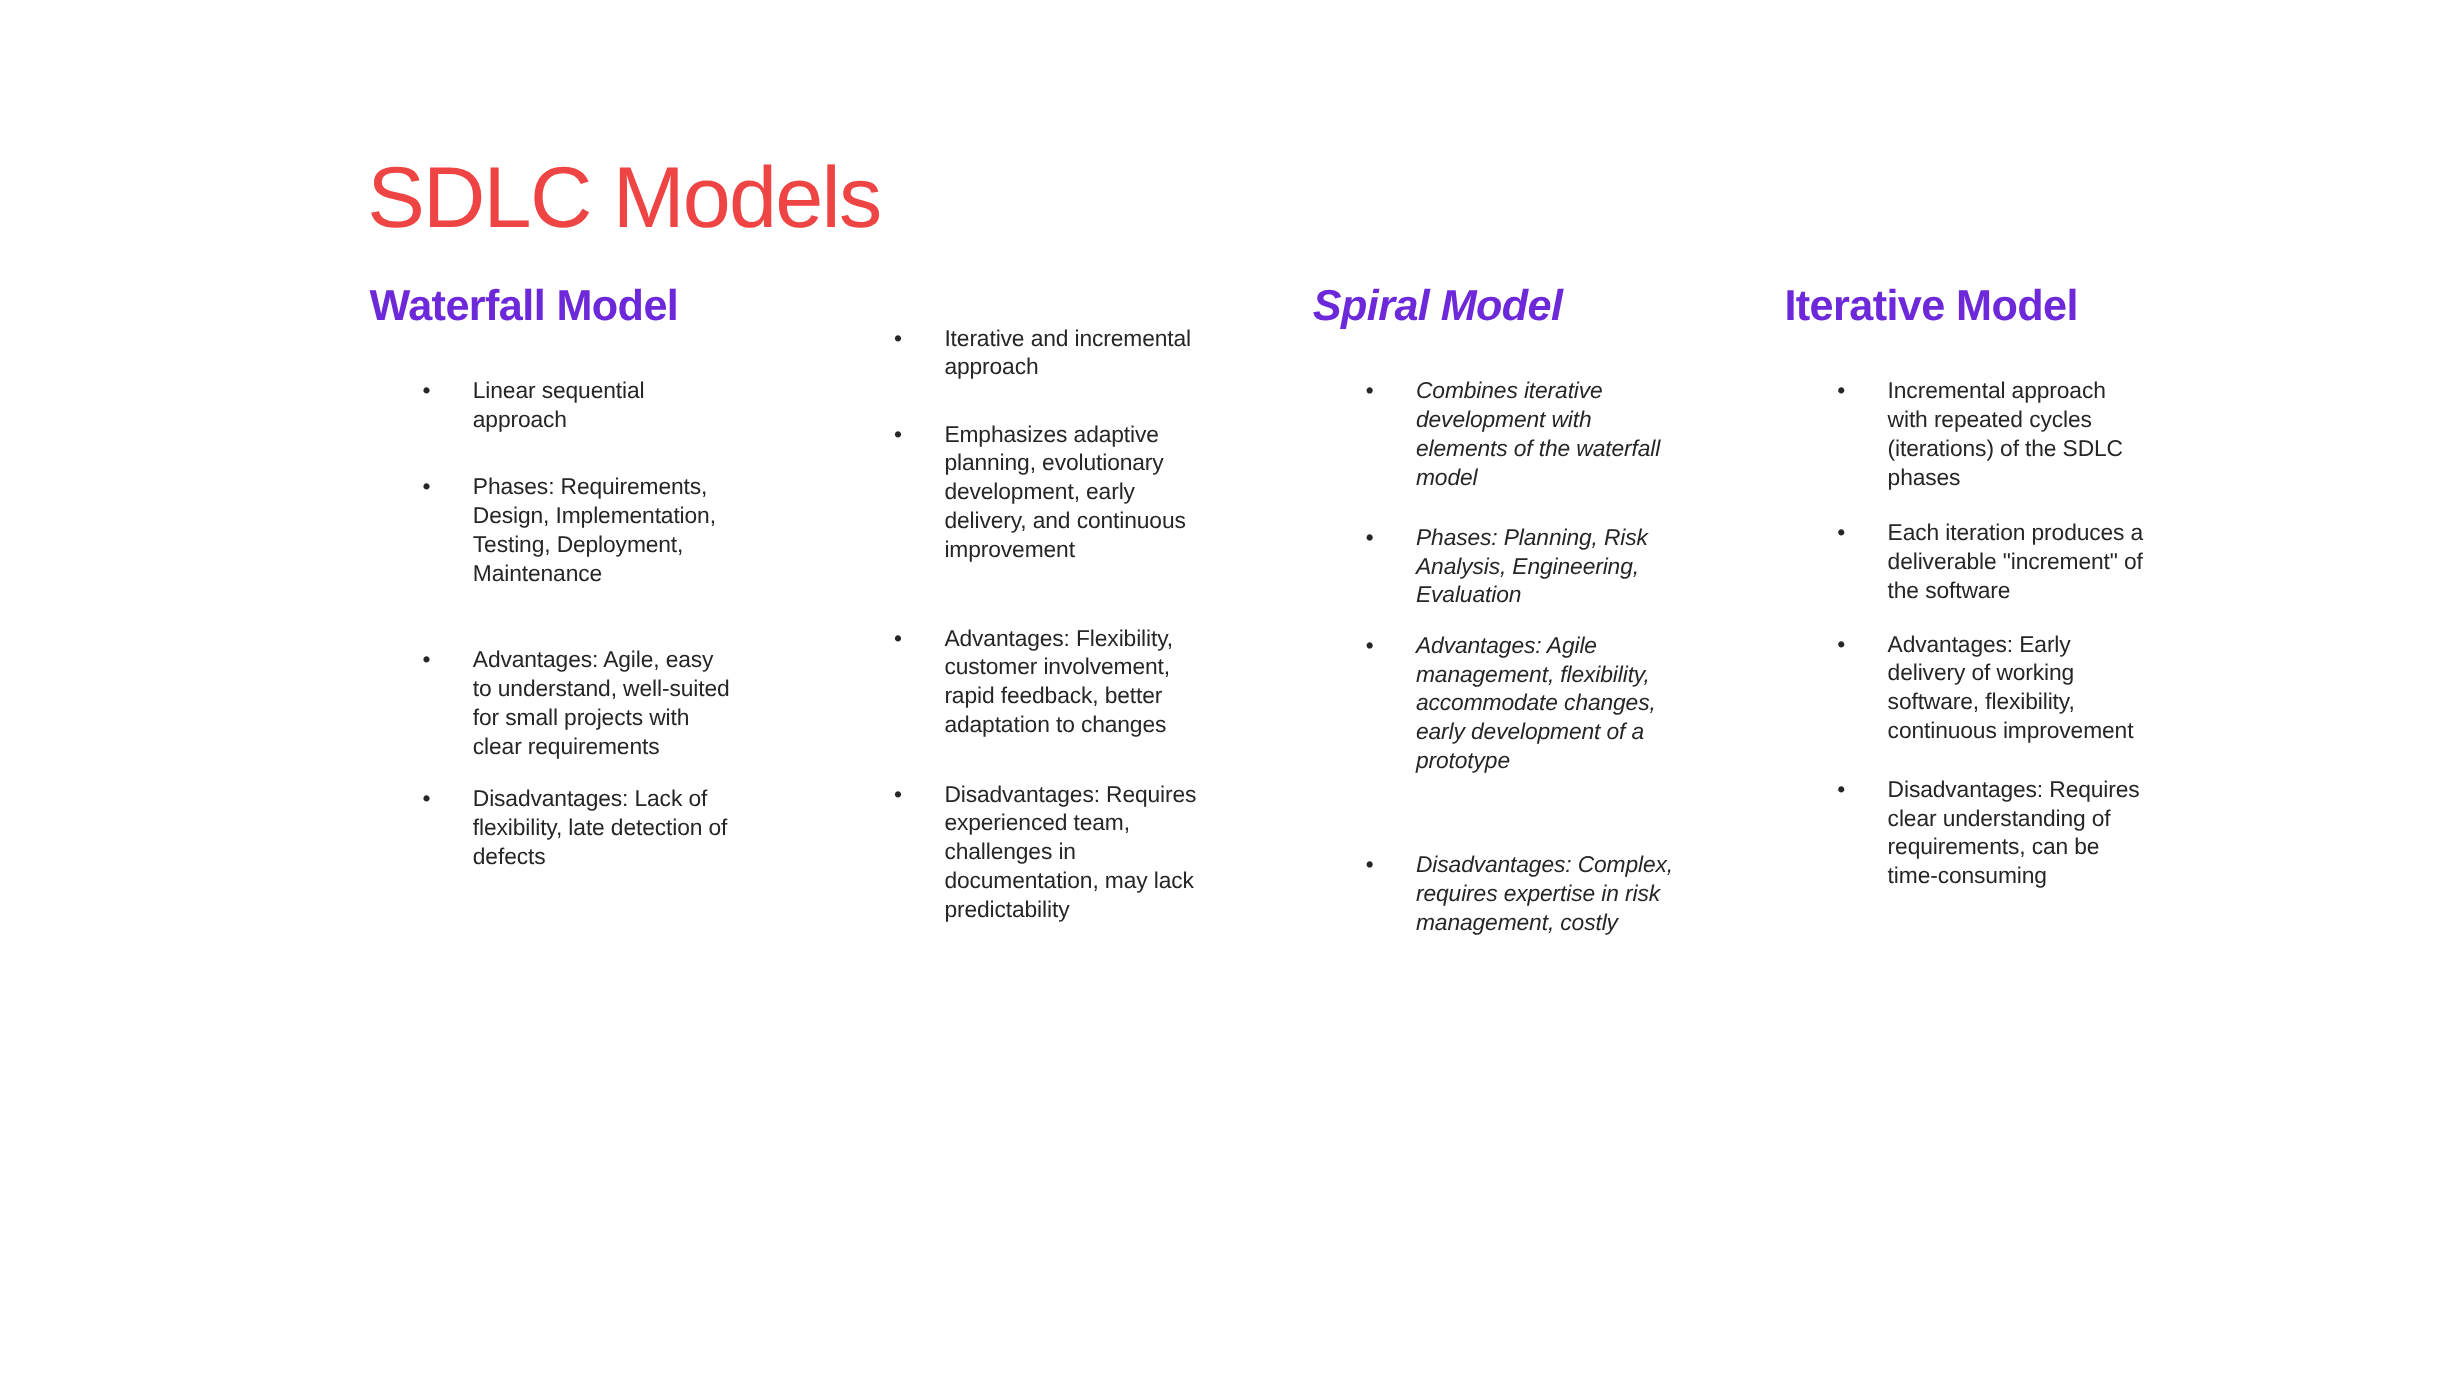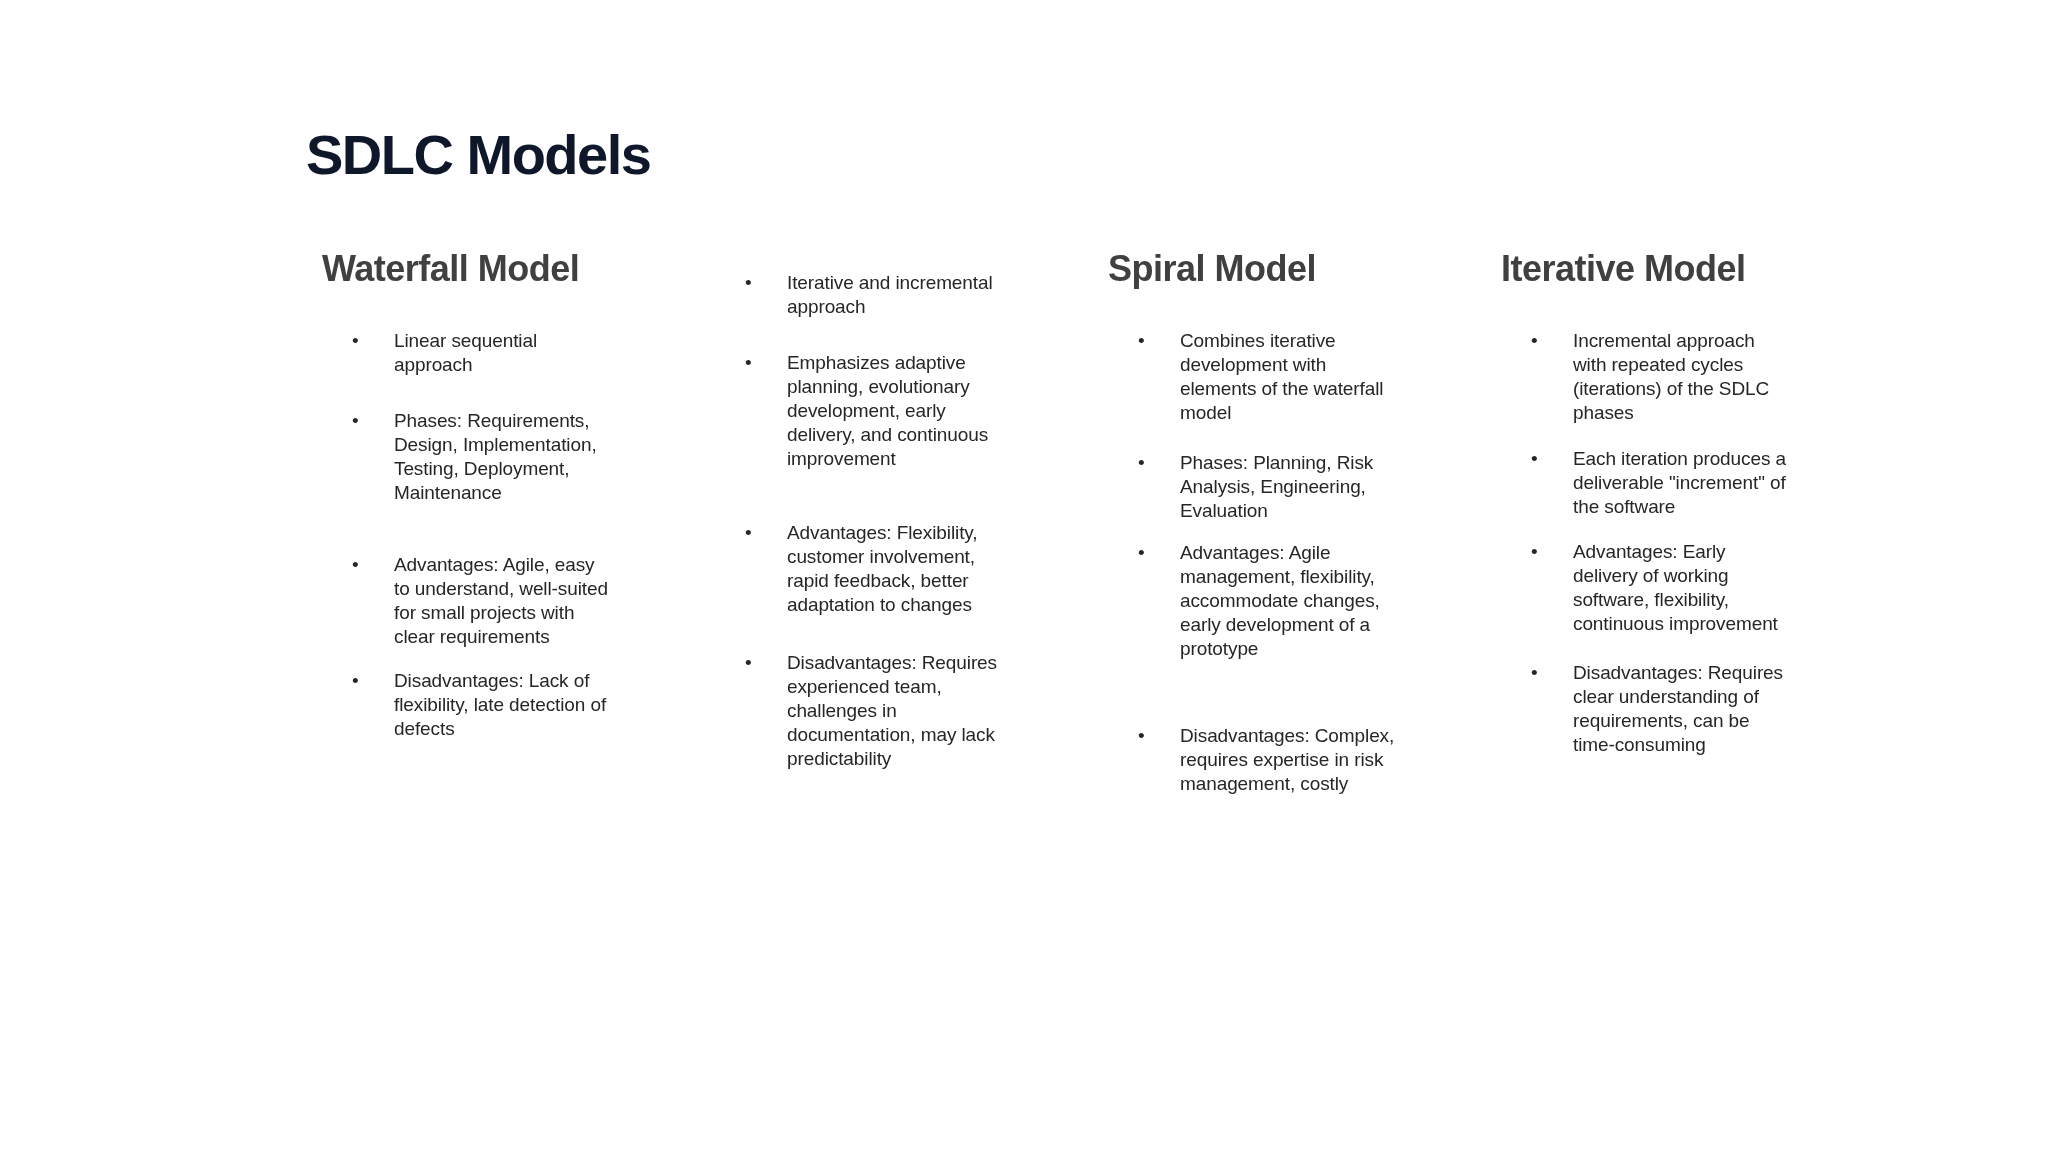--- a/index.html
+++ b/index.html
@@ -12,50 +12,50 @@
     width: 2048px;
     height: 1152px;
     background: #ffffff;
     overflow: hidden;
     font-family: "Liberation Sans", sans-serif;
   }
   .slide-title {
     position: absolute;
     left: 306px;
     top: 84px;
-    font-size: 56px;
+    font-size: 72px;
     line-height: 66px;
-    font-weight: 700;
+    font-weight: 400;
     letter-spacing: -1.5px;
-    color: #0f172a;
+    color: #ef4444;
     white-space: nowrap;
   }
   .cols {
     position: absolute;
     left: 0;
     top: 233px;
     width: 2048px;
     height: 700px;
   }
   .col {
     position: absolute;
     top: 0;
     width: 310px;
   }
   .col-waterfall { left: 308px; }
   .col-agile     { left: 701px; }
-  .col-spiral    { left: 1094px; }
+  .col-spiral    { left: 1094px; font-style: italic; }
   .col-iterative { left: 1487px; }
   .col-heading {
-    margin: 14px;
+    margin: 0;
     font-size: 36px;
     line-height: 44px;
     font-weight: 700;
     letter-spacing: -0.5px;
-    color: #404040;
+    color: #6d28d9;
     white-space: nowrap;
   }
   .bullet-list {
     margin: 38px 0 0 0;
     padding: 0;
     list-style: none;
   }
   .bullet-item {
     position: relative;
     padding-left: 86px;

